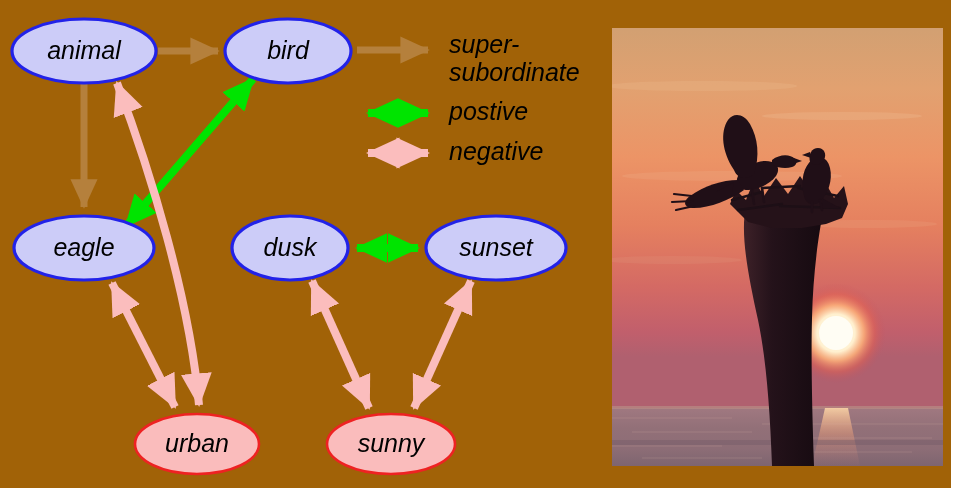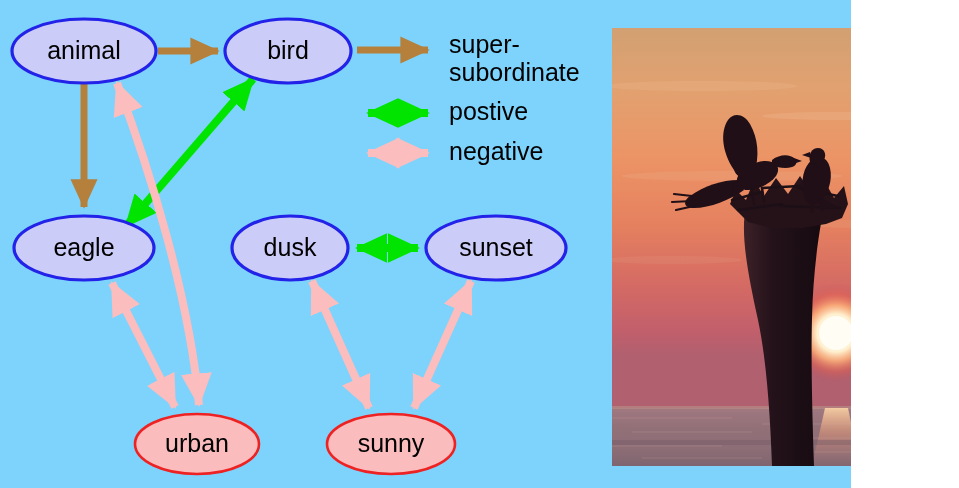--- a/index.html
+++ b/index.html
@@ -5,24 +5,25 @@
   html, body {
     margin: 0;
     padding: 0;
     background: #ffffff;
   }
   body {
     font-family: "Liberation Sans", sans-serif;
   }
   #root {
     position: relative;
-    width: 851px;
+    width: 951px;
     height: 488px;
-    background: #7dd3fc;
+    background: #a16207;
     overflow: hidden;
+    font-style: italic;
   }
   #graph-svg {
     position: absolute;
     left: 0;
     top: 0;
     width: 620px;
     height: 488px;
   }
   .node-label {
     font-family: "Liberation Sans", sans-serif;

